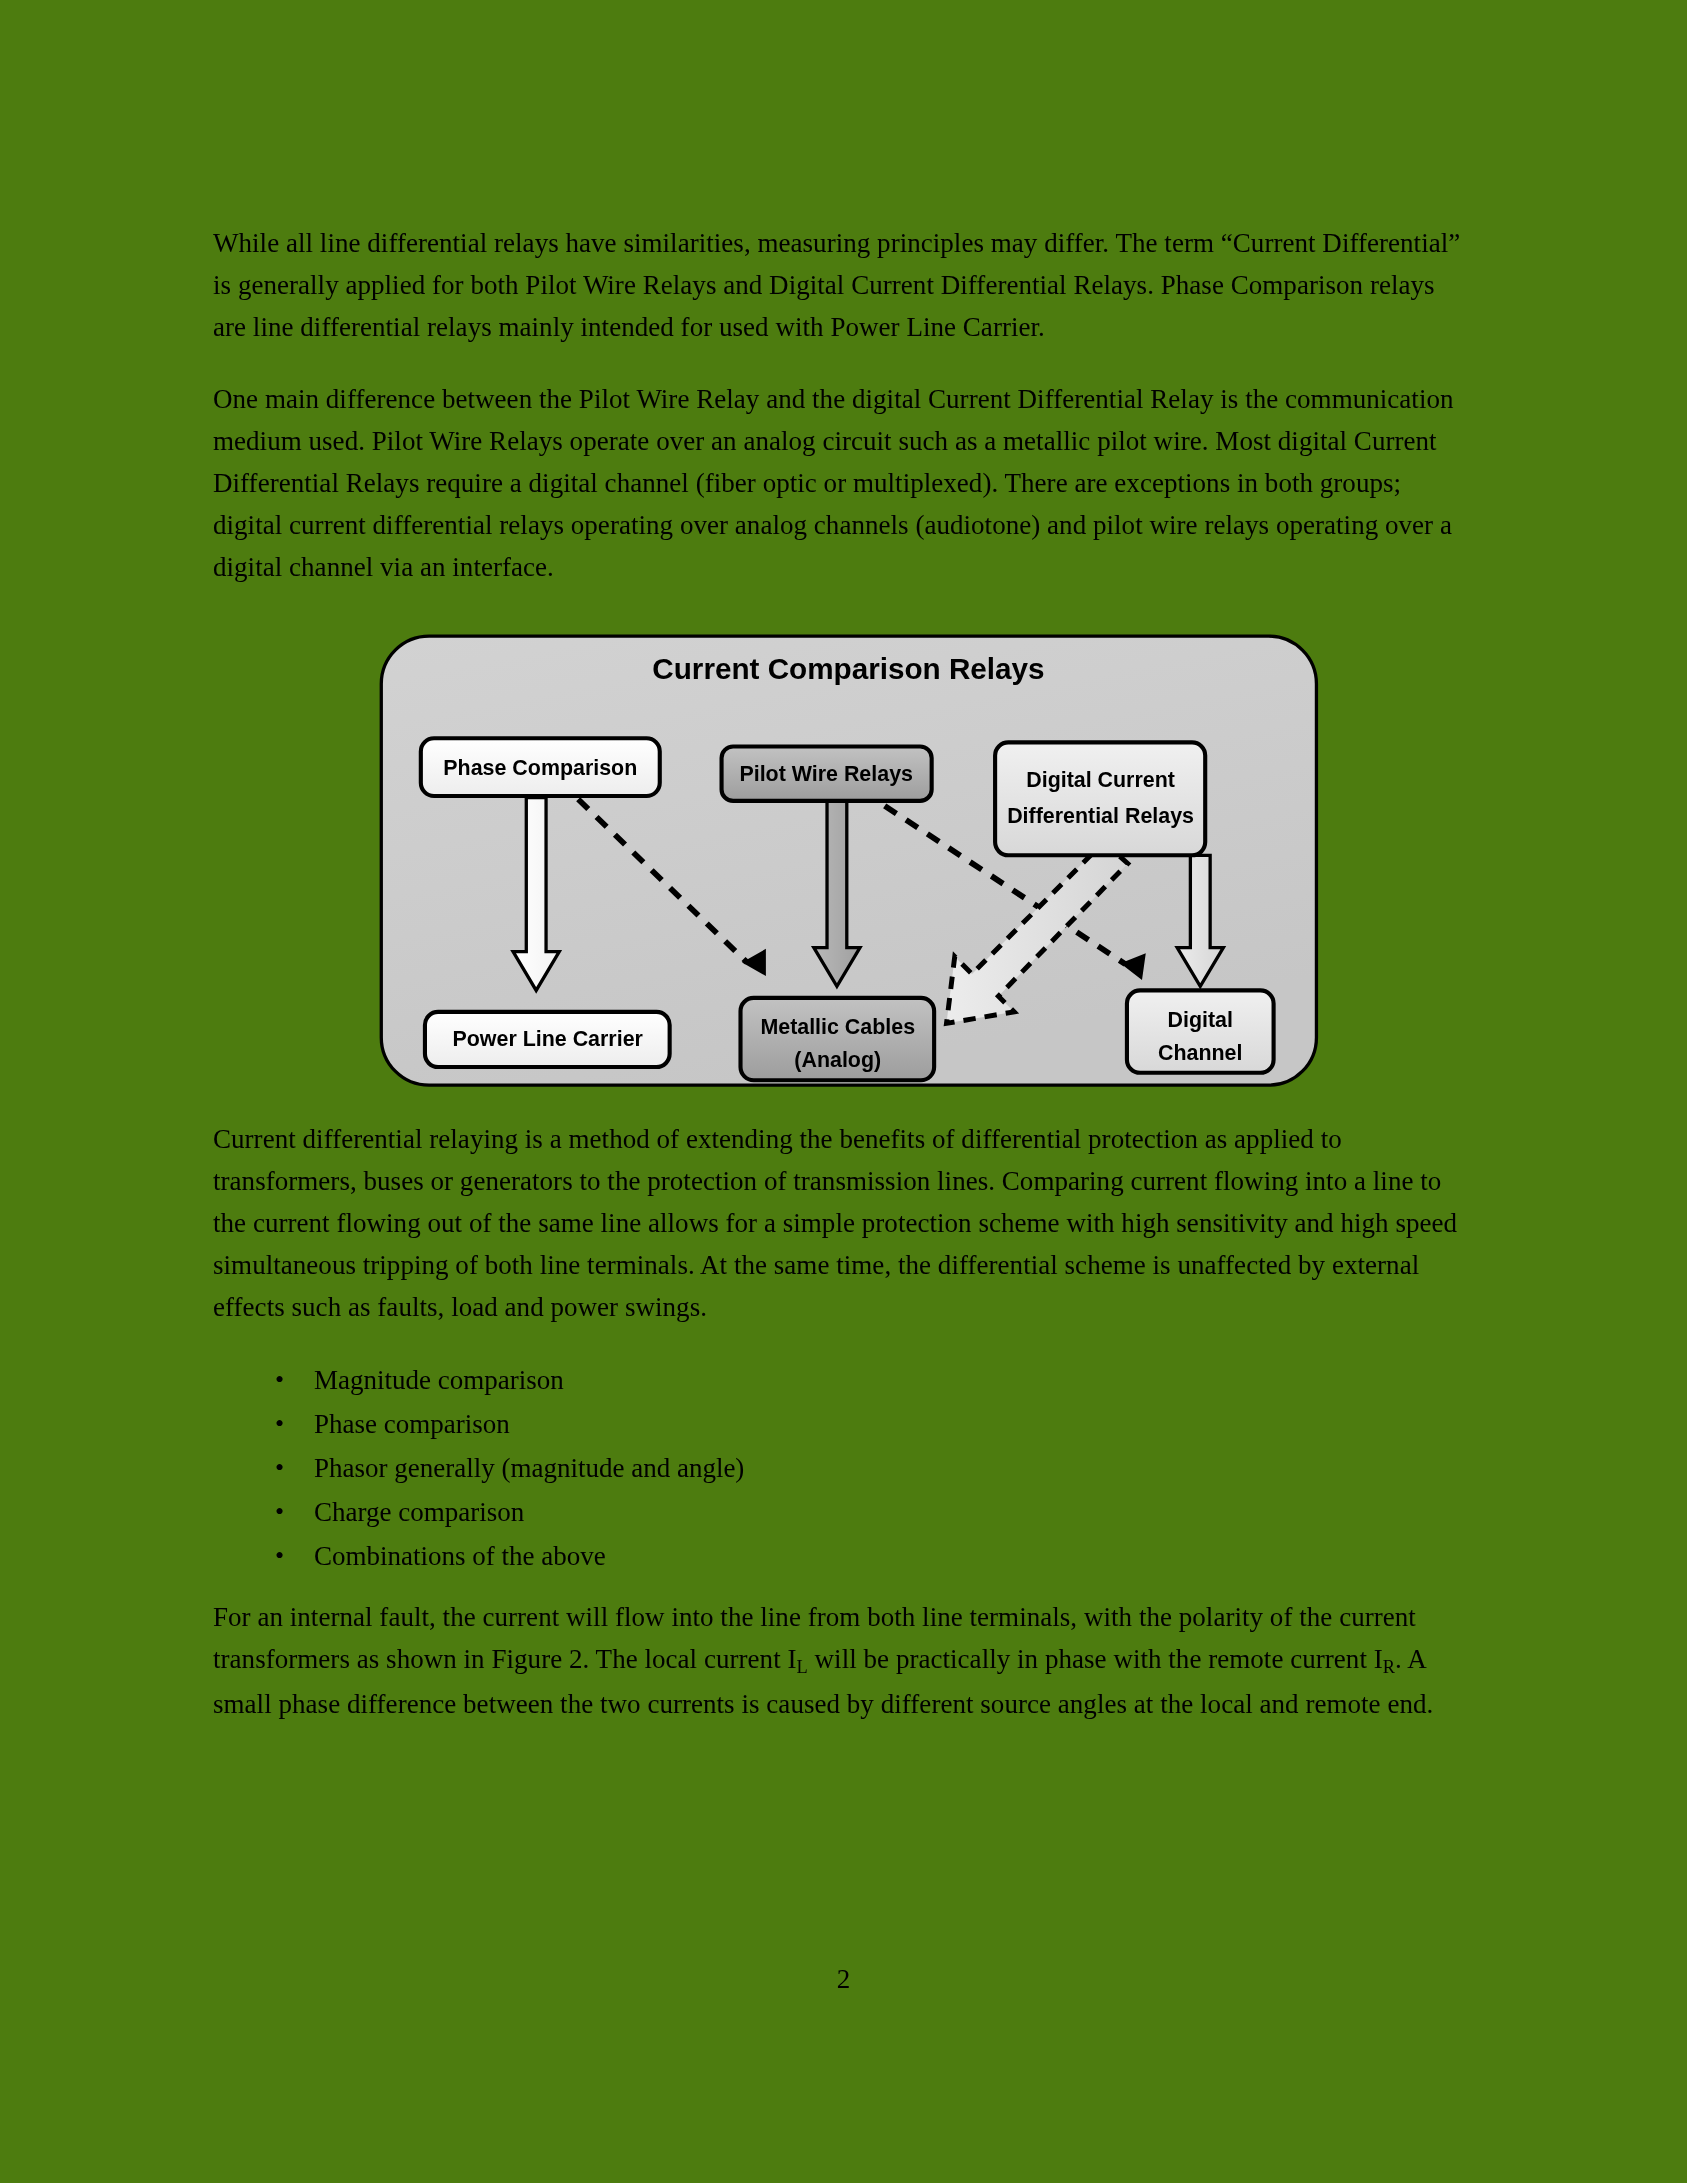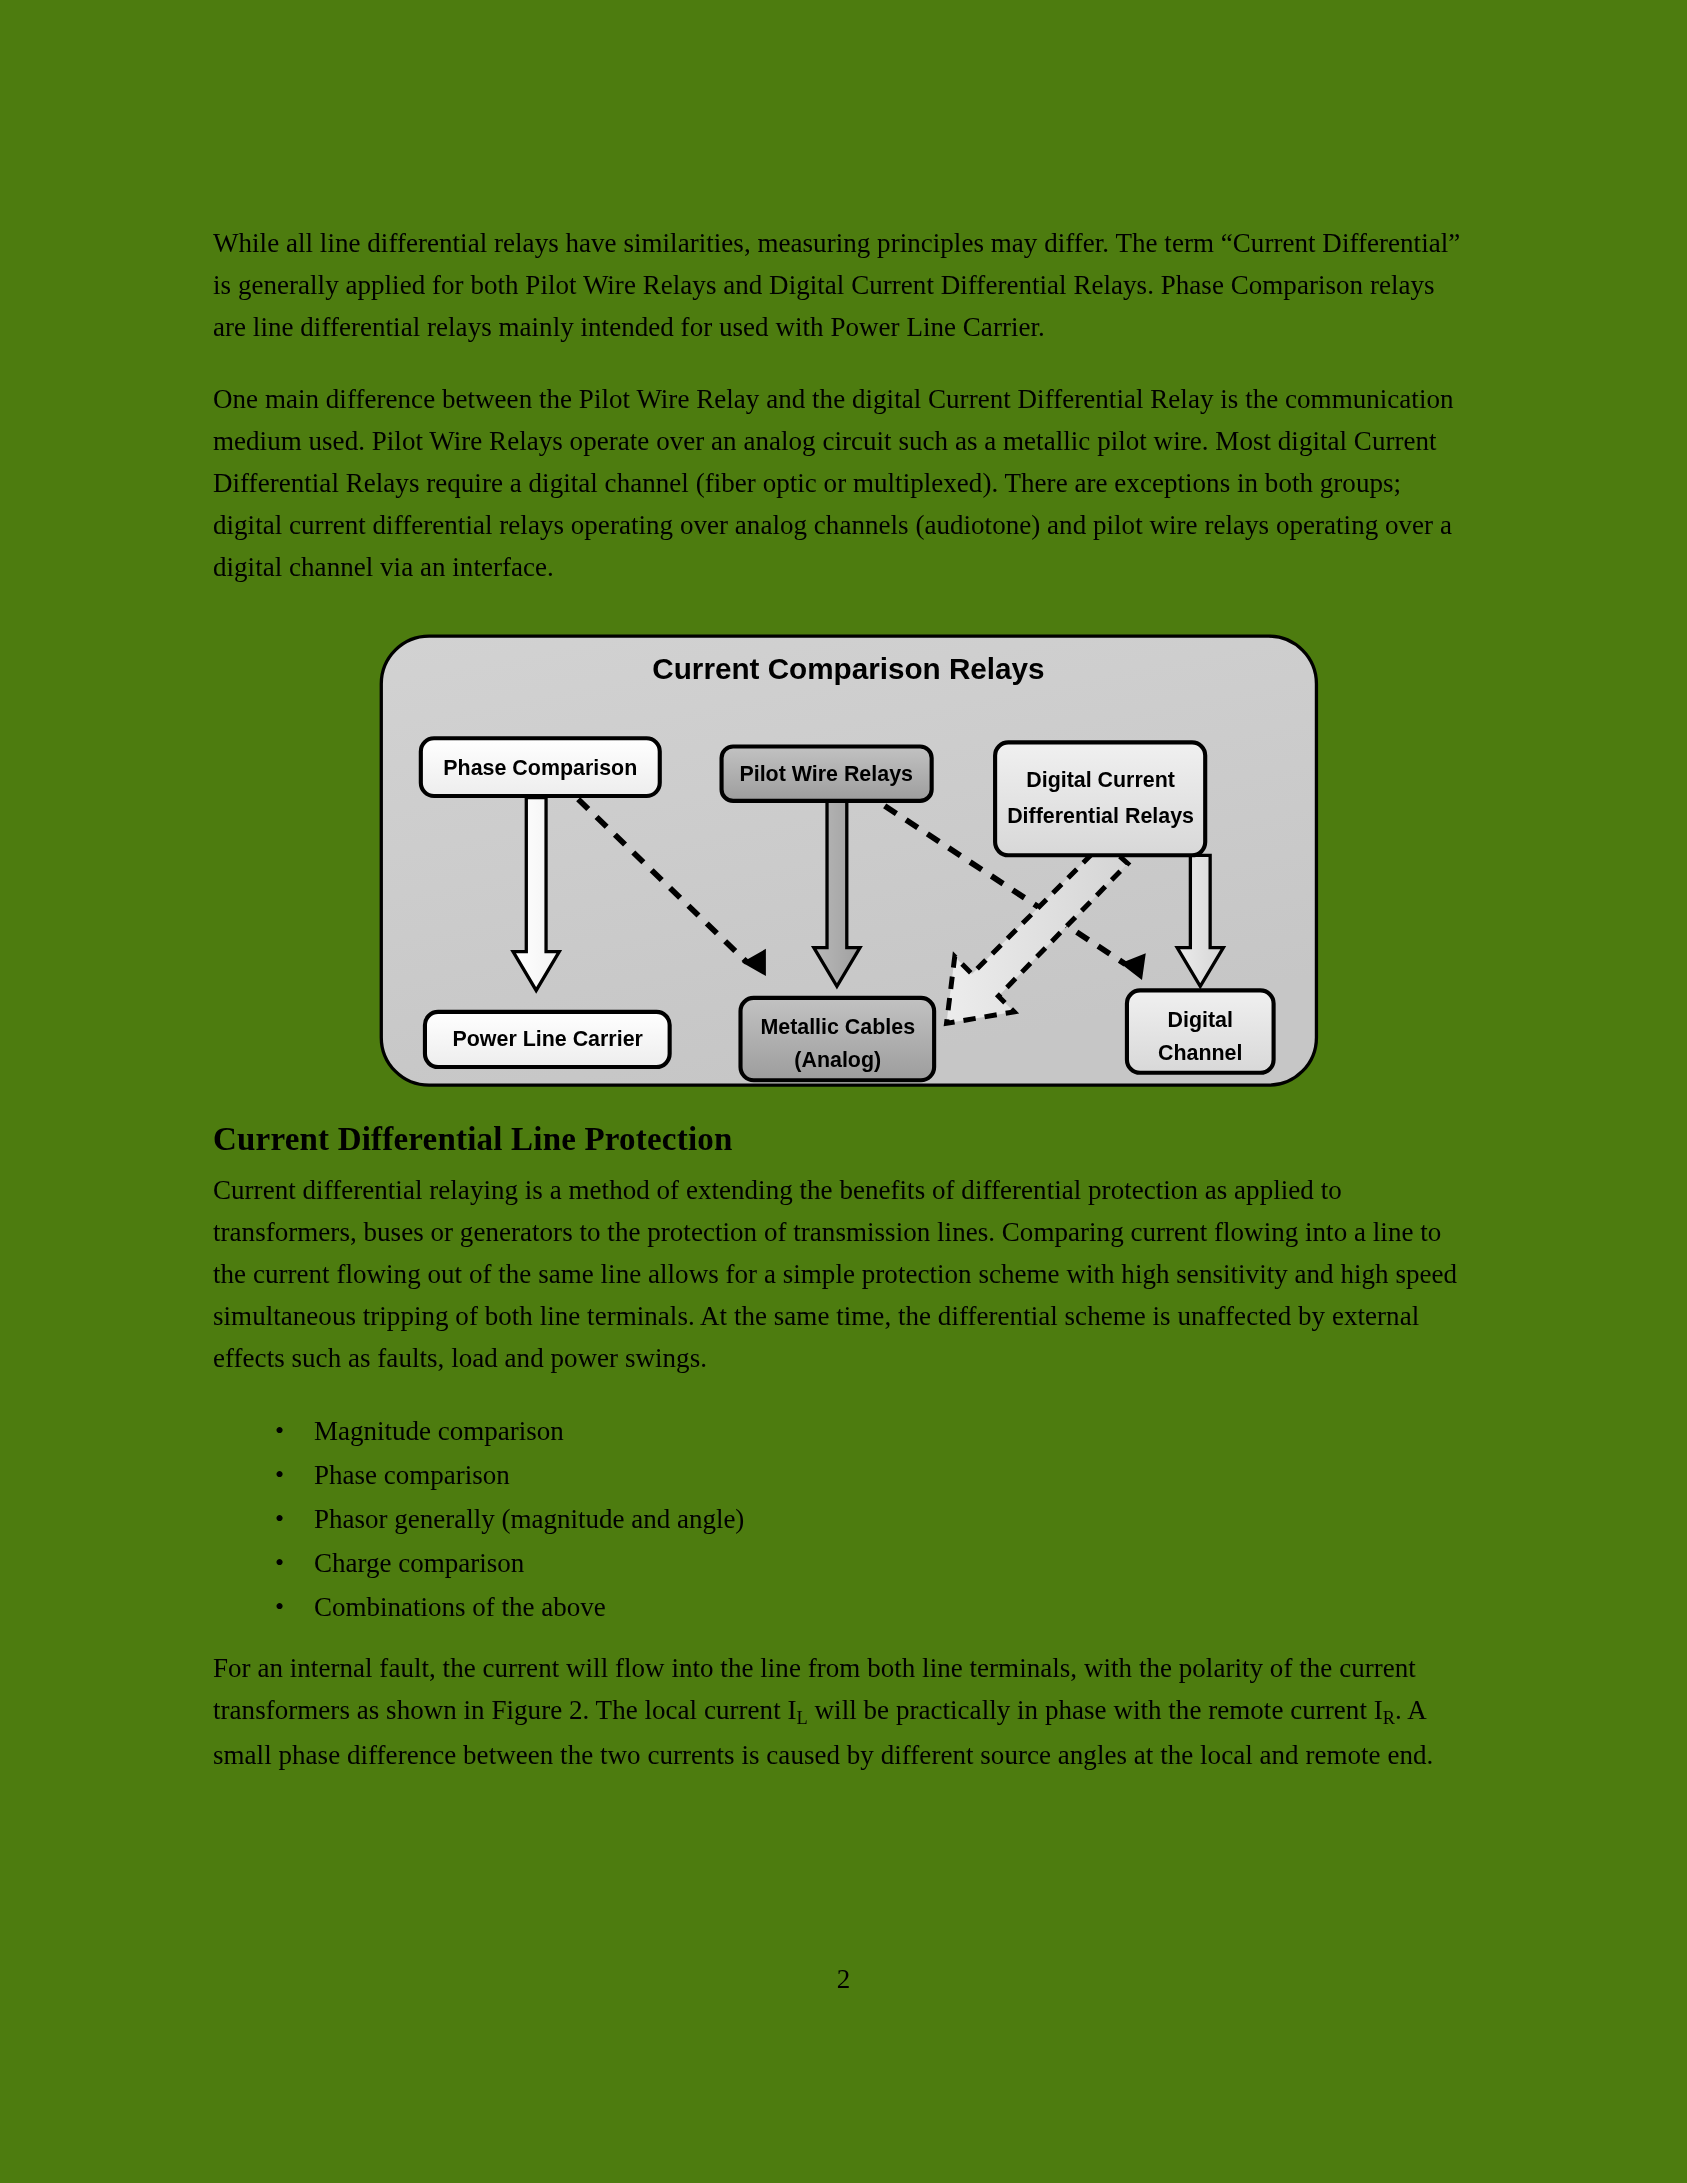--- a/index.html
+++ b/index.html
@@ -224,21 +224,20 @@
           <text class="dbox-label" x="1198" y="497">Digital</text>
           <text class="dbox-label" x="1198" y="536">Channel</text>
         </g>
 
       </svg>
     </div>
 
 
     <div class="spacer-sm"></div>
 
-    <h2 class="section-heading">Current Differential Line Protection</h2>
 
     <p class="body-par">Current differential relaying is a method of extending the benefits of differential protection as applied to transformers, buses or generators to the protection of transmission lines.  Comparing current flowing into a line to the current flowing out of the same line allows for a simple protection scheme with high sensitivity and high speed simultaneous tripping of both line terminals.  At the same time, the differential scheme is unaffected by external effects such as faults, load and power swings.</p>
 
 
     <ul class="bullets">
       <li>
         <span class="dot">•</span>
         <span>Magnitude comparison</span>
       </li>
       <li>

